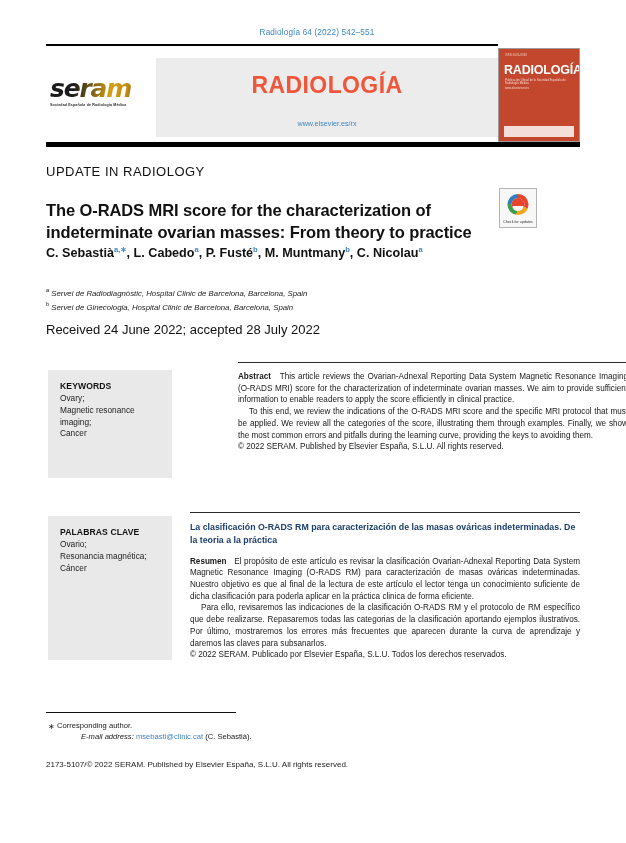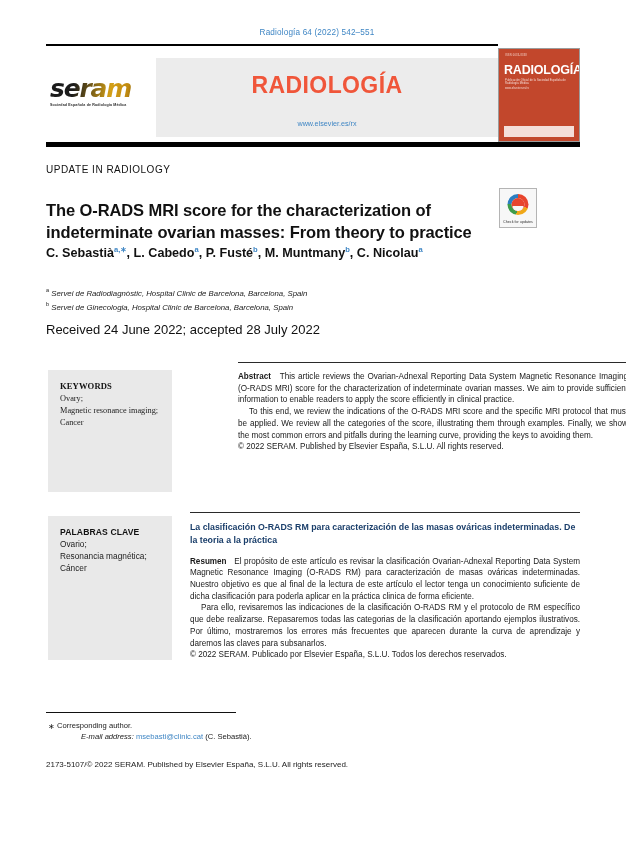--- a/index.html
+++ b/index.html
@@ -151,21 +151,21 @@
     left: 0; top: 98px;
     width: 534px;
     height: 5px;
     background: #000;
   }
 
   
   .section-label {
     position: absolute;
     left: 46px; top: 164px;
-    font-size: 10px;
+    font-size: 13px;
     letter-spacing: .5px;
     color: #111;
   }
   .article-title {
     position: absolute;
     left: 46px; top: 188px;
     width: 440px;
     font-size: 16.5px;
     font-weight: bold;
     line-height: 1.36;
@@ -272,21 +272,21 @@
 
   
   .kw-box {
     position: absolute;
     left: 48px;
     width: 124px;
     background: #e9e9e9;
     box-sizing: border-box;
     padding: 11px 10px 12px 12px;
   }
-  .kw-box.en { top: 370px; height: 122px; font-family: Liberation Serif, serif; }
+  .kw-box.en { top: 370px; height: 108px; }
   .kw-box.es { top: 516px; height: 144px; }
   .kw-title {
     font-size: 8.6px;
     font-weight: bold;
     color: #111;
     letter-spacing: .1px;
     margin-bottom: 2px;
   }
   .kw-list {
     font-size: 8.3px;

